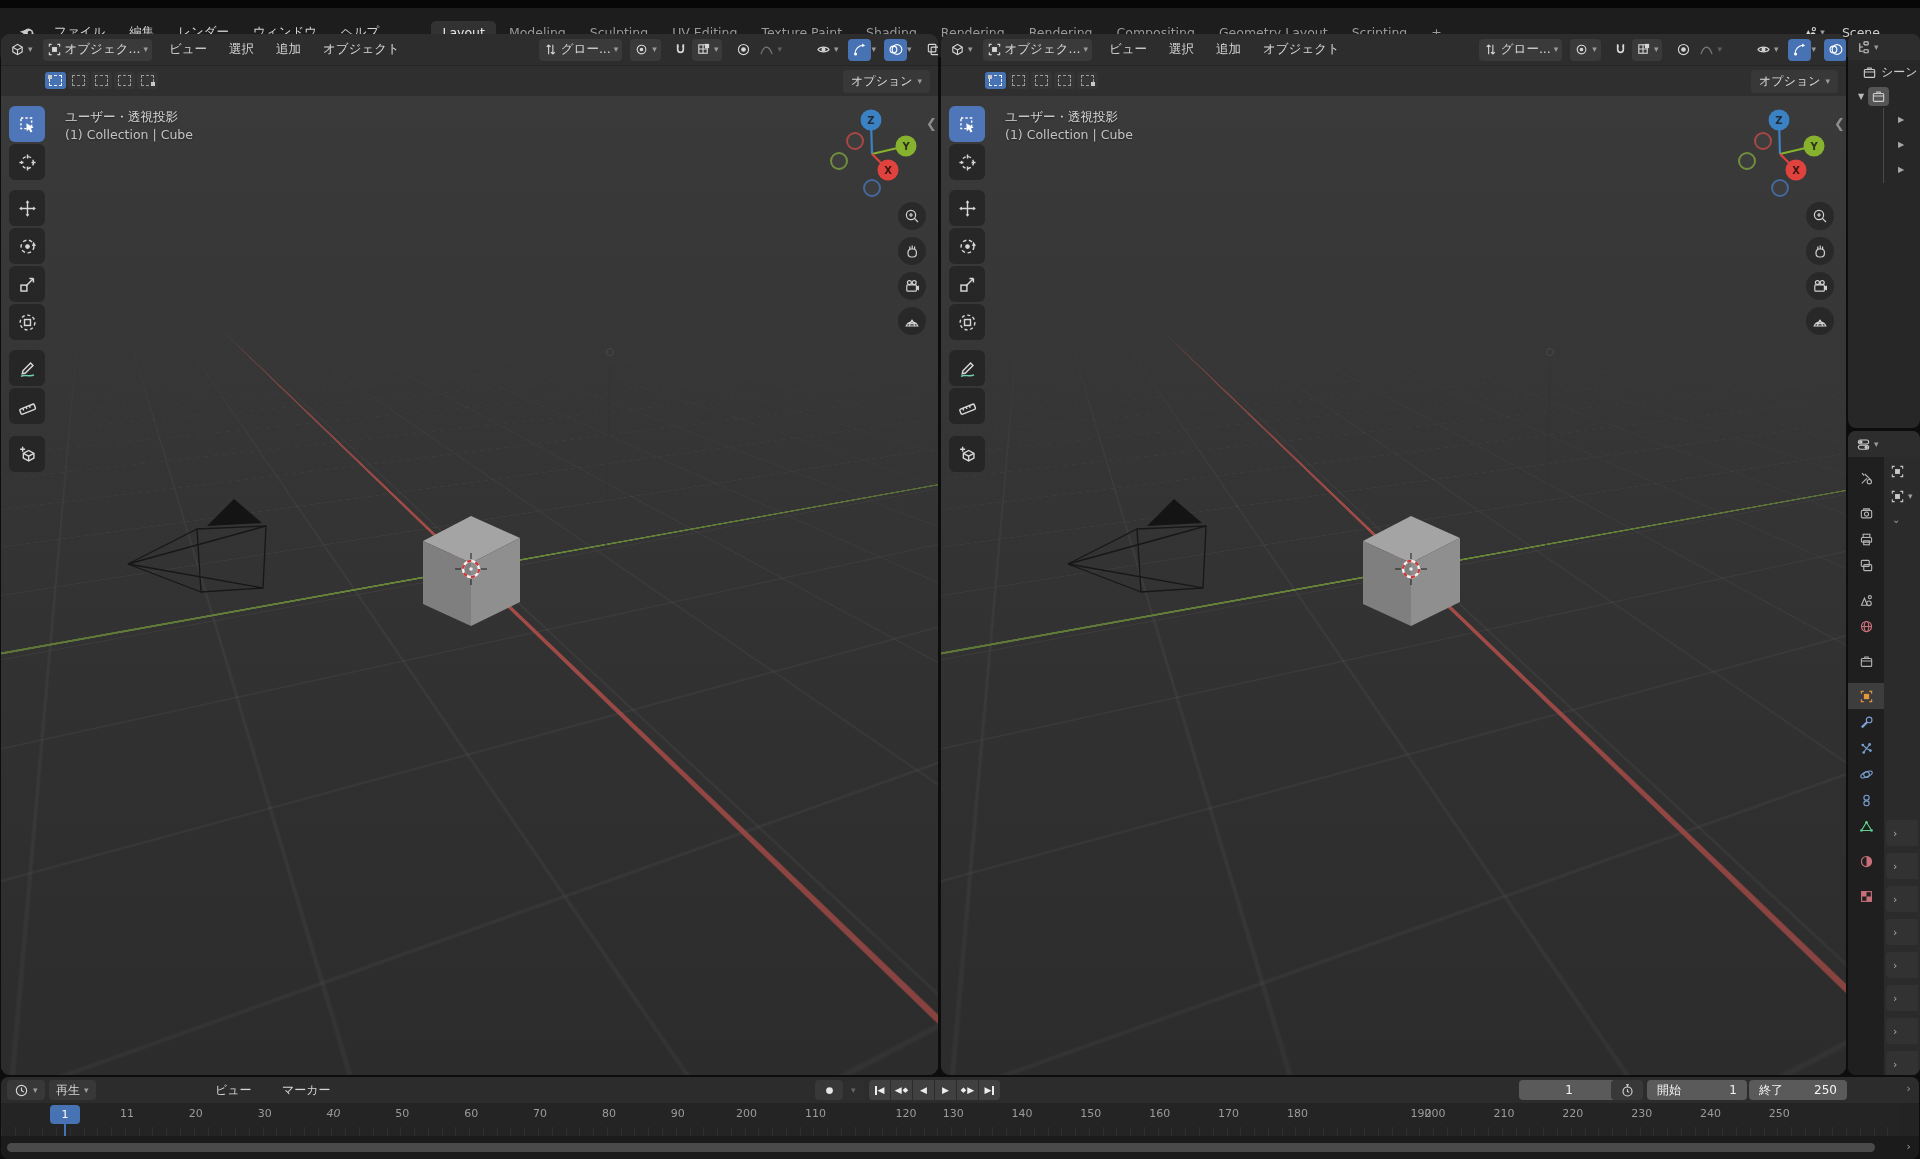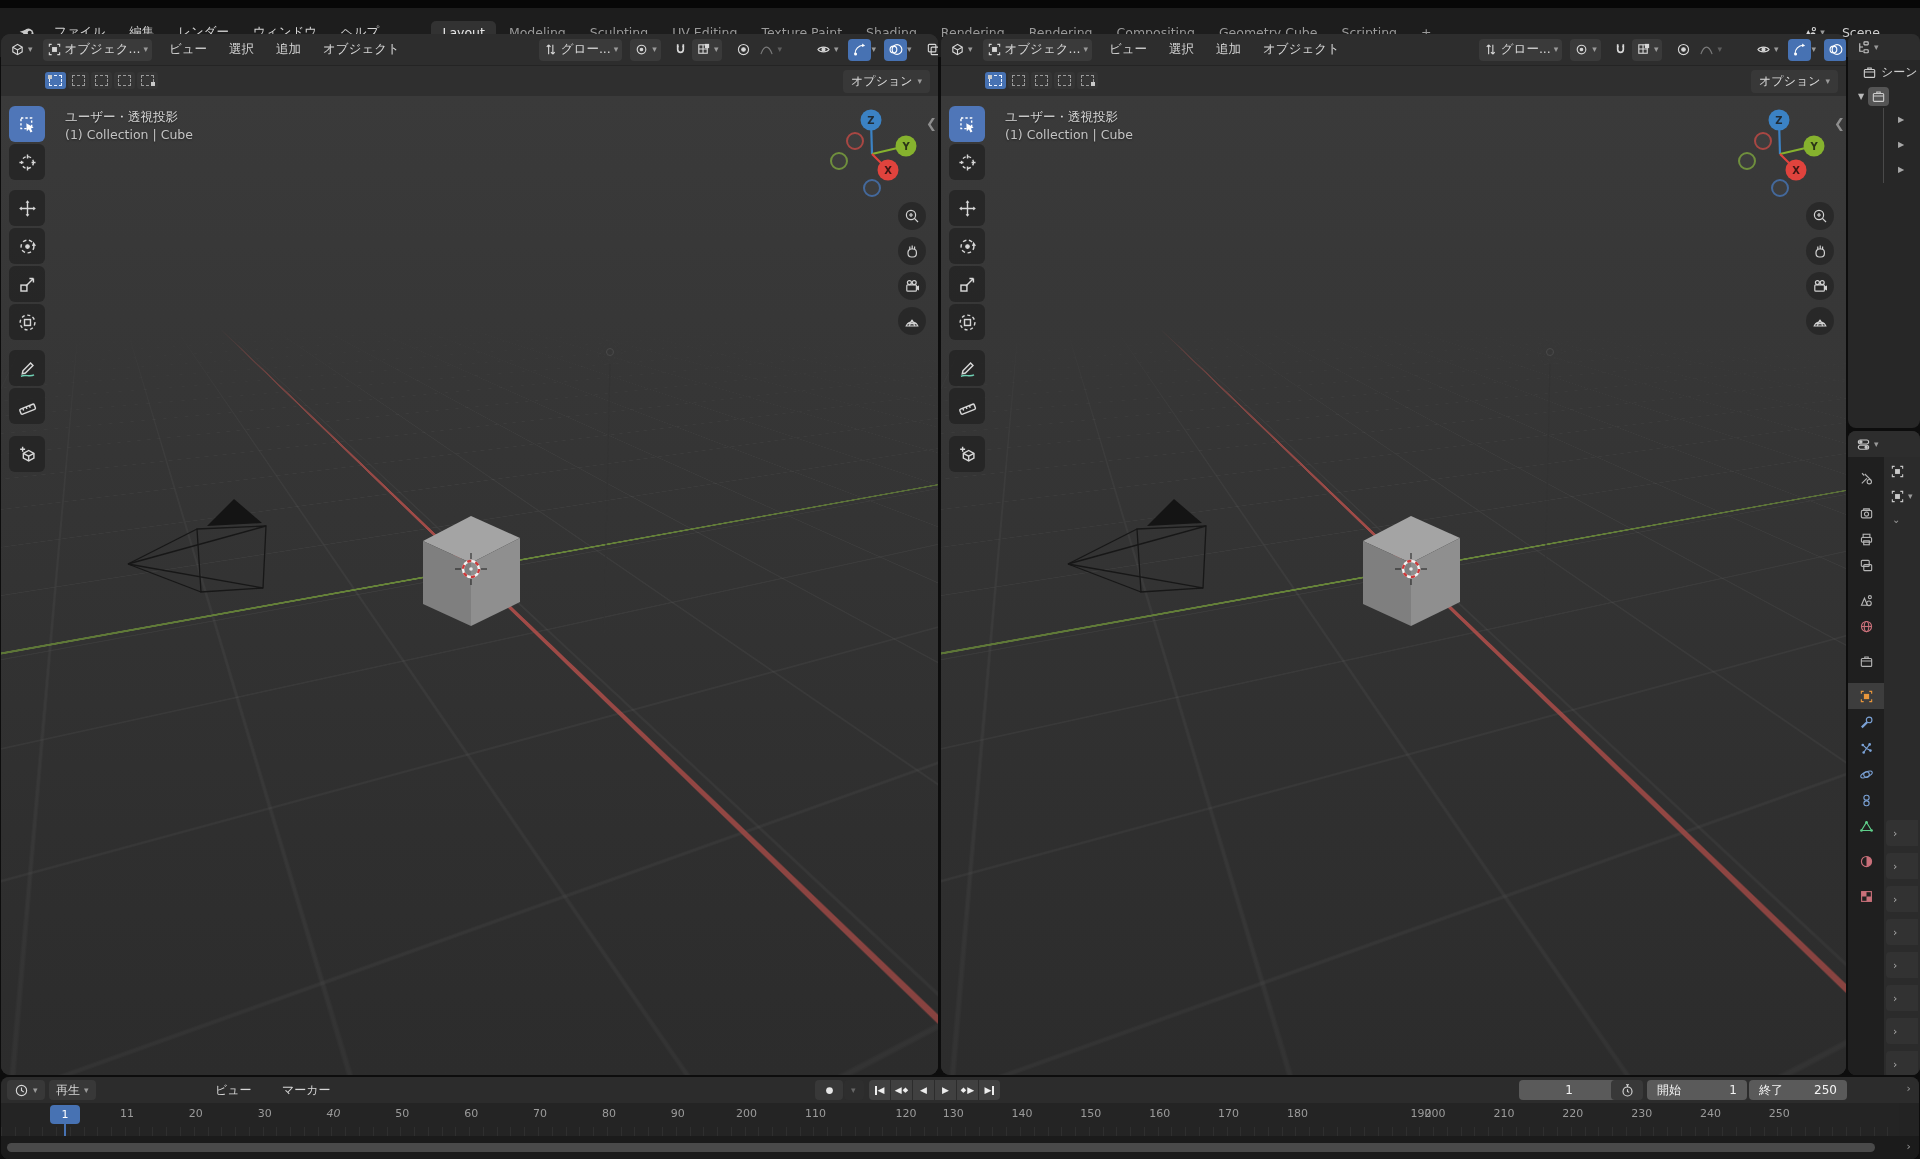--- a/index.html
+++ b/index.html
@@ -128,21 +128,21 @@
   <span id="tabs">
       <span class="tab active">Layout</span>
       <span class="tab">Modeling</span>
       <span class="tab">Sculpting</span>
       <span class="tab">UV Editing</span>
       <span class="tab">Texture Paint</span>
       <span class="tab">Shading</span>
       <span class="tab">Rendering</span>
       <span class="tab">Rendering</span>
       <span class="tab">Compositing</span>
-      <span class="tab">Geometry Cube</span>
+      <span class="tab">Geometry Layout</span>
       <span class="tab">Scripting</span>
       <span class="tab">+</span>
     </span>
   <span id="scene-sel">
     <span class="btn">
       <span id="scene-icon-slot">
           <svg width="15" height="15" viewBox="0 0 16 16" fill="none" stroke="currentColor" stroke-width="1.2" style="color:#d8d8d8">
             <path d="M2 12.6 L5.6 5.4 9.2 12.6 Z" fill="currentColor" stroke="none"></path>
             <circle cx="10.6" cy="10.6" r="2.8" fill="currentColor" stroke="none"></circle>
             <circle cx="11.6" cy="4.4" r="1.7"></circle>

